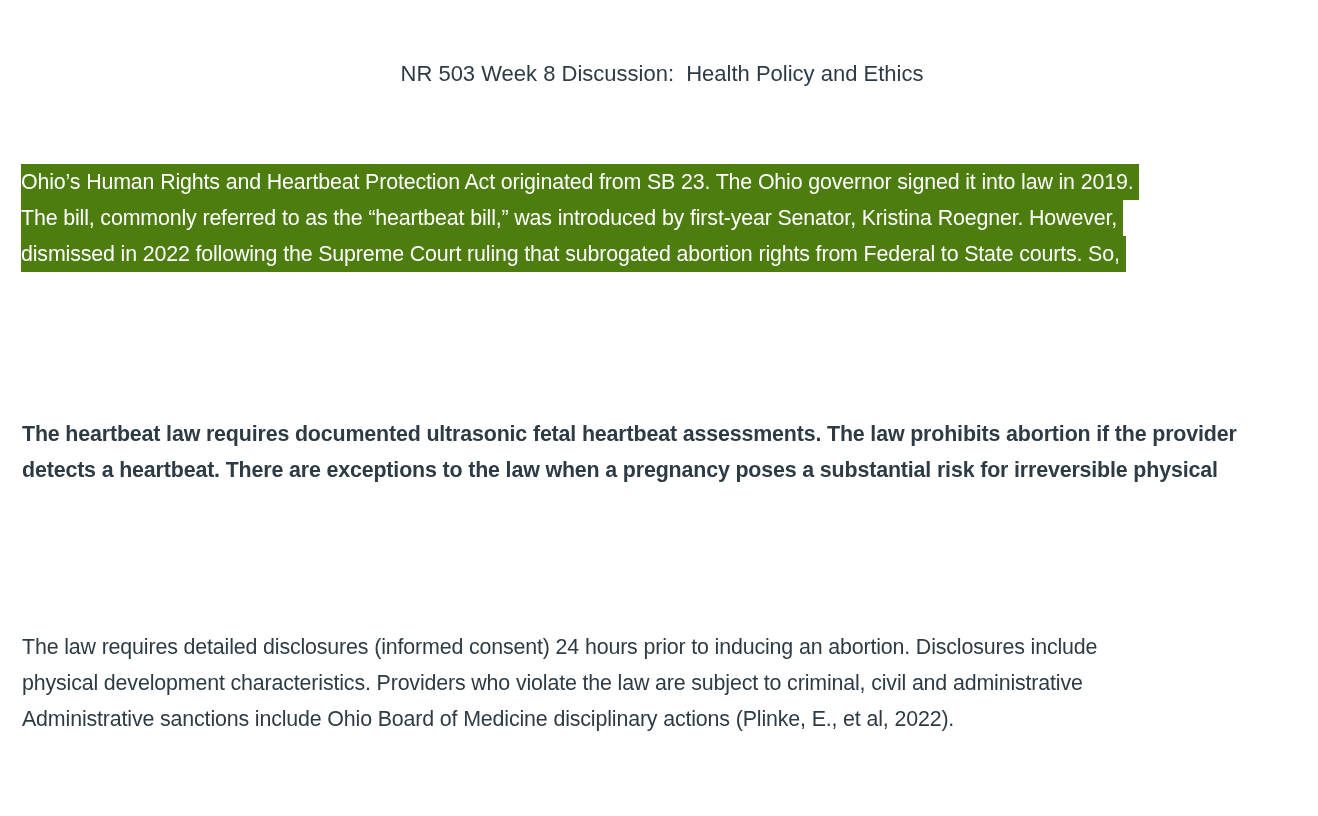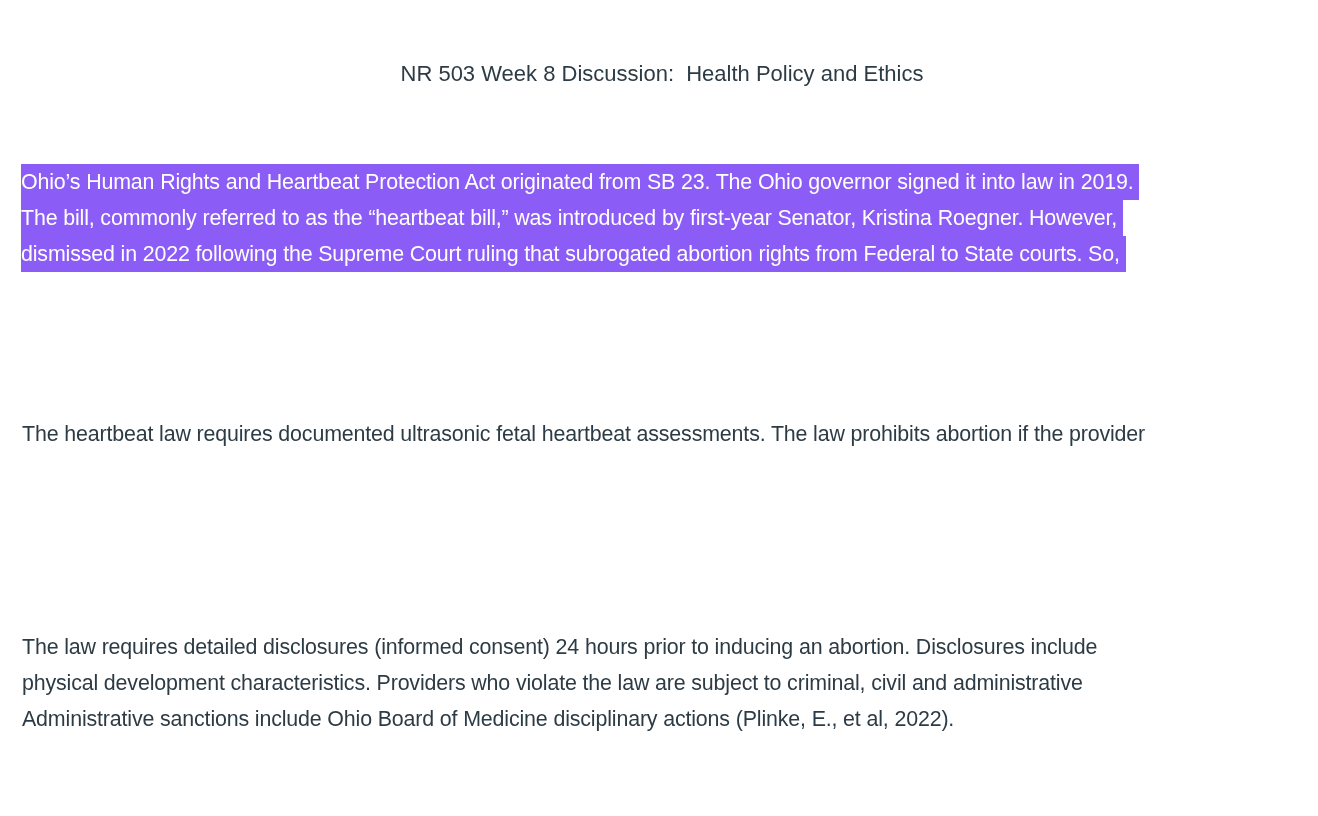--- a/index.html
+++ b/index.html
@@ -37,44 +37,45 @@
       display: block;
       height: 36px;
       line-height: 36px;
       white-space: nowrap;
     }
     .hl-line {
       display: inline-block;
       height: 36px;
       line-height: 36px;
       white-space: nowrap;
-      background: #8b5cf6;
+      background: #4d7c0f;
       color: #ffffff;
       padding-right: 6px;
     }
     .hl-wrap .line { height: 36px; }
     #p1 { top: 164px; left: 21px; }
-    #p2 { top: 416px; }
+    #p2 { top: 416px; font-weight: bold; }
     #p3 { top: 629px; }
   </style>
 </head>
 <body>
 
 <div>
 
   <div class="title">NR 503 Week 8 Discussion:  Health Policy and Ethics</div>
 
   <div class="para hl-wrap" id="p1">
     <span class="line"><span class="hl-line">Ohio’s Human Rights and Heartbeat Protection Act originated from SB 23. The Ohio governor signed it into law in 2019.</span></span>
     <span class="line"><span class="hl-line">The bill, commonly referred to as the “heartbeat bill,” was introduced by first-year Senator, Kristina Roegner. However,</span></span>
     <span class="line"><span class="hl-line">dismissed in 2022 following the Supreme Court ruling that subrogated abortion rights from Federal to State courts. So,</span></span>
   </div>
 
   <div class="para" id="p2">
     <span class="line">The heartbeat law requires documented ultrasonic fetal heartbeat assessments. The law prohibits abortion if the provider</span>
+    <span class="line">detects a heartbeat. There are exceptions to the law when a pregnancy poses a substantial risk for irreversible physical</span>
   </div>
 
   <div class="para" id="p3">
     <span class="line">The law requires detailed disclosures (informed consent) 24 hours prior to inducing an abortion. Disclosures include</span>
     <span class="line">physical development characteristics. Providers who violate the law are subject to criminal, civil and administrative</span>
     <span class="line">Administrative sanctions include Ohio Board of Medicine disciplinary actions (Plinke, E., et al, 2022).</span>
   </div>
 
 </div>
 

